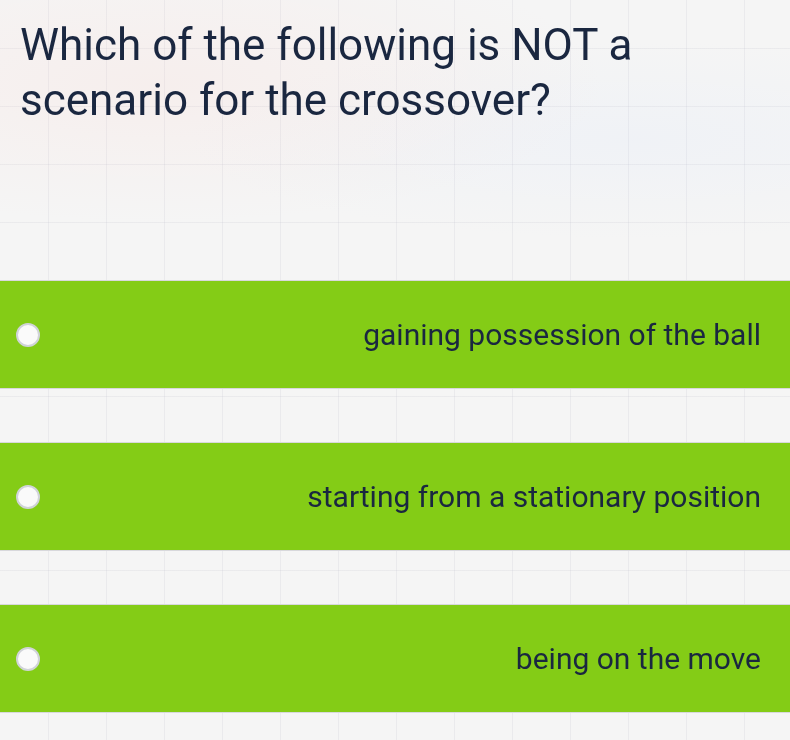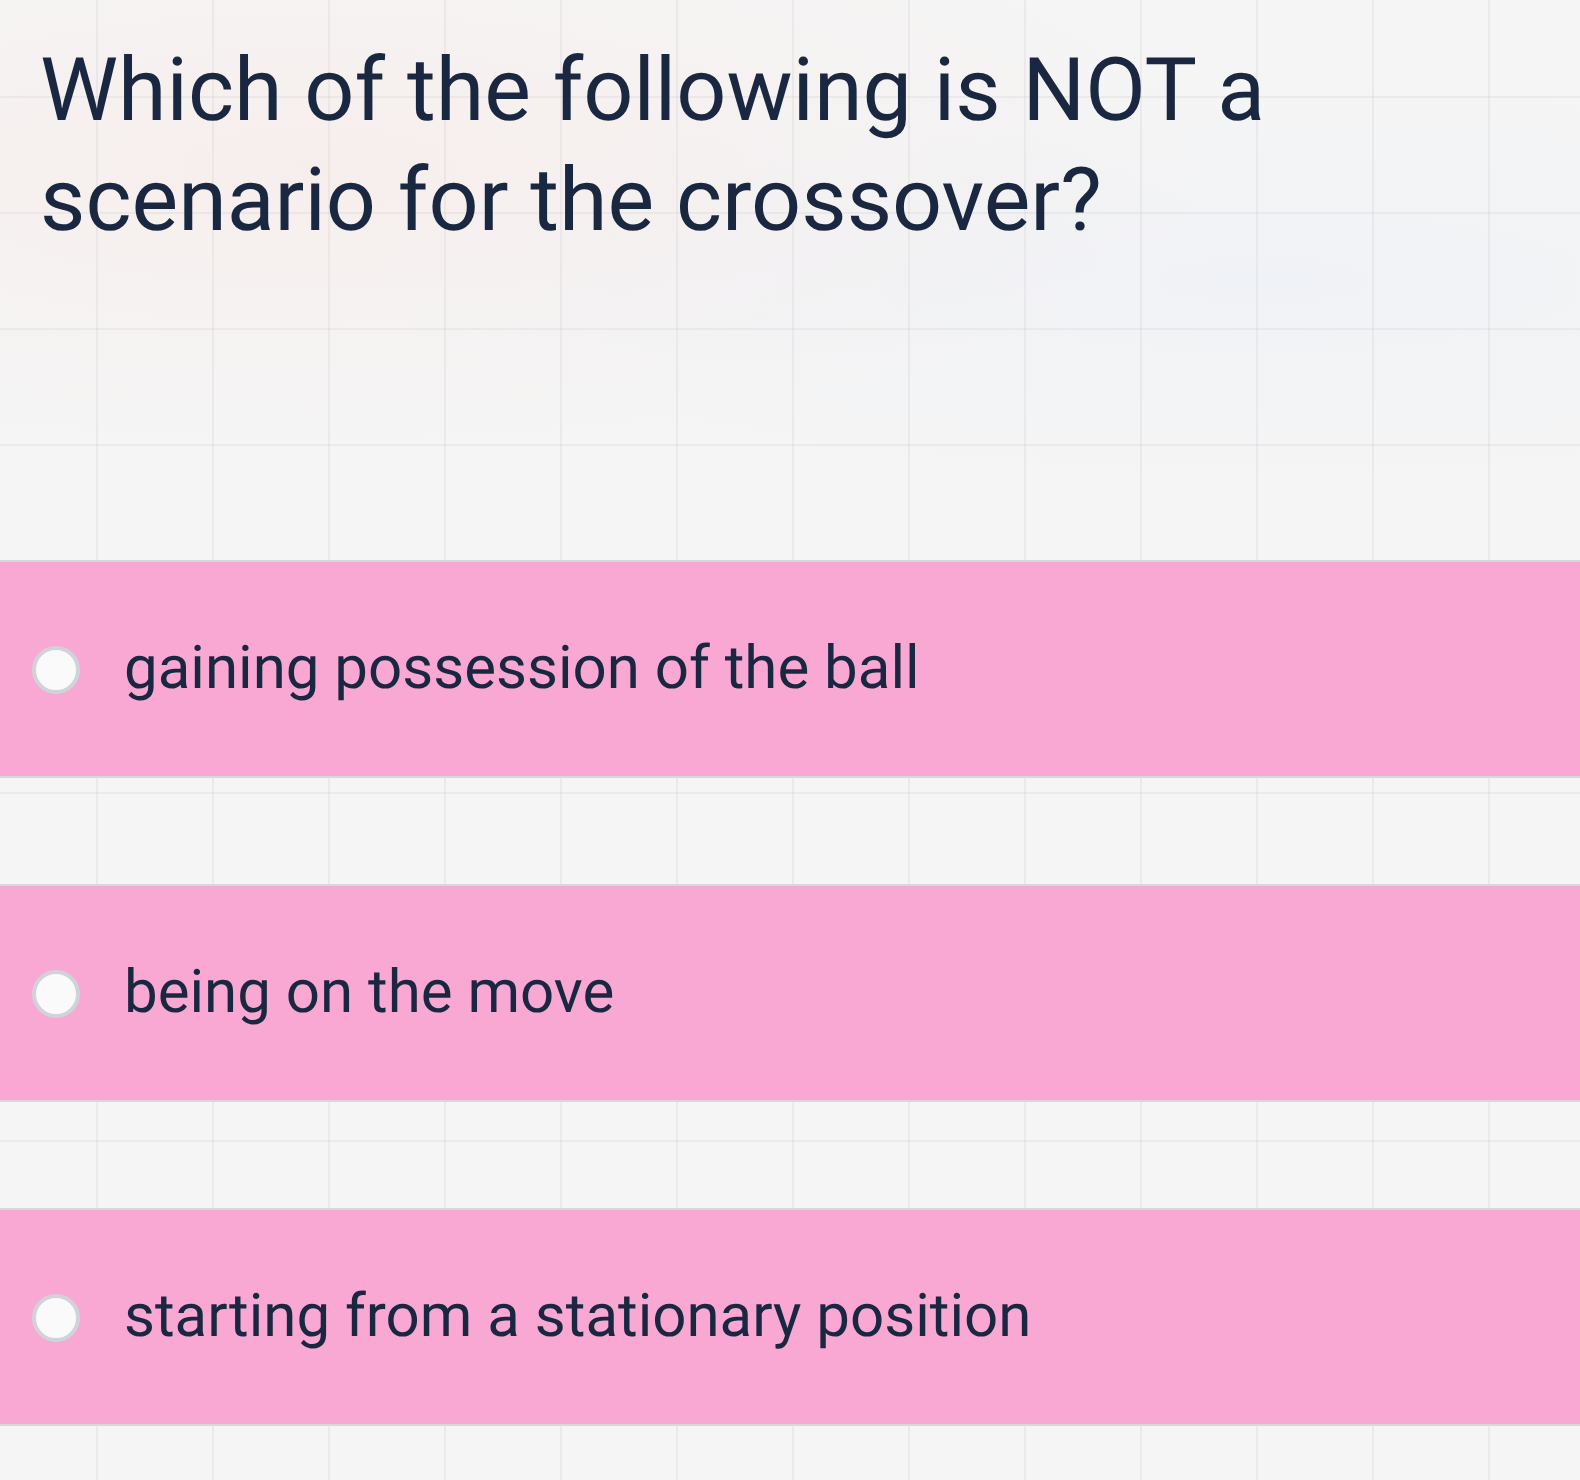--- a/index.html
+++ b/index.html
@@ -53,28 +53,29 @@
       line-height: 1.25;
       color: #1a2740;
       font-weight: 400;
     }
     
     .options {
       margin-top: 152px;
     }
     
     .option {
-      background: #f9a8d4;
+      background: #84cc16;
       border-top: 1px solid #d8d8dc;
       border-bottom: 1px solid #d8d8dc;
-      padding: 36px 16px 36px 24px;
+      padding: 36px 29px 36px 24px;
       margin-bottom: 53px;
       display: flex;
       align-items: center;
       cursor: pointer;
+      justify-content: space-between;
     }
     
     .option:last-child {
       margin-bottom: 0;
     }
     
     .radio {
       width: 24px;
       height: 24px;
       border: 2px solid #d0d3d8;
@@ -102,22 +103,22 @@
 
   <div class="options">
 
     <div class="option">
       <span class="radio"></span>
       <span class="option-label">gaining possession of the ball</span>
     </div>
 
     <div class="option">
       <span class="radio"></span>
-      <span class="option-label">being on the move</span>
+      <span class="option-label">starting from a stationary position</span>
     </div>
 
     <div class="option">
       <span class="radio"></span>
-      <span class="option-label">starting from a stationary position</span>
+      <span class="option-label">being on the move</span>
     </div>
 
   </div>
 </div>
 
 </body></html>

